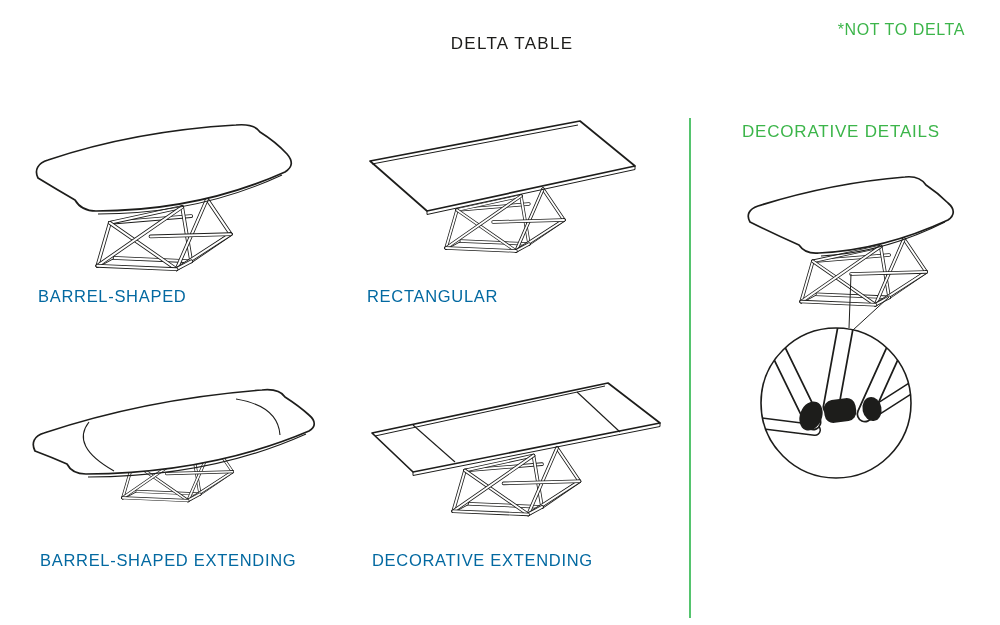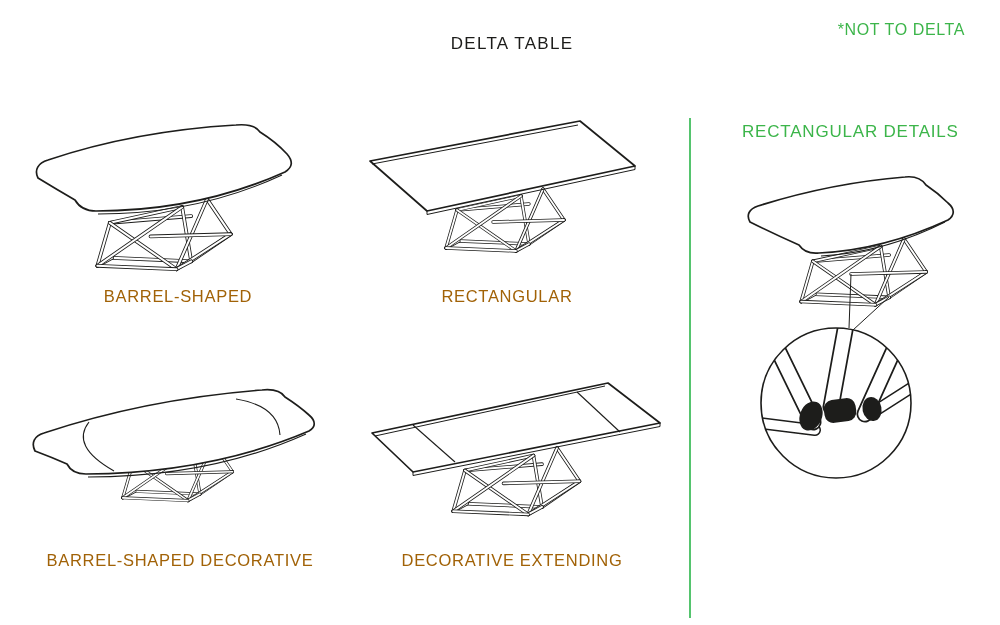--- a/index.html
+++ b/index.html
@@ -10,21 +10,21 @@
   .abs{position:absolute;}
   .title{
     left:12px;top:34px;width:1000px;text-align:center;
     color:#1c1c1a;font-size:17px;font-weight:500;letter-spacing:1.3px;
   }
   .note{
     left:790px;top:21px;width:175px;text-align:right;
     color:#3cb54a;font-size:16px;font-weight:500;letter-spacing:.6px;
   }
   .cap{
-    text-align:center;color:#a16207;font-size:16.5px;font-weight:500;letter-spacing:.7px;
+    color:#0369a1;font-size:16.5px;font-weight:500;letter-spacing:.7px;
   }
   .panel-heading{
     left:742px;top:122px;color:#3cb54a;font-size:17px;font-weight:500;letter-spacing:.8px;
   }
   .divider{
     left:689px;top:118px;width:2px;height:500px;background:#55c46e;
   }
   svg.fig{position:absolute;display:block;}
   .slab{fill:#ffffff;stroke:#1d1d1b;stroke-width:1.7;stroke-linejoin:round;}
   .thin{fill:none;stroke:#1d1d1b;stroke-width:1.1;}
@@ -96,37 +96,37 @@
 
 <svg class="fig" style="left:28px;top:378px" width="310" height="150" viewBox="0 0 310 150">
   <g transform="translate(92,64) scale(0.93)">
       <use href="#truss" xlink:href="#truss"></use>
     </g>
   <path class="slab" d="M 7,73 C 3,65 6,58 16,55 Q 118,21 234,12 C 244,11 253,13 257,19 Q 271,28 281,37 C 288,43 288,49 281,53 Q 182,95 58,96 C 48,96 42,92 39,86 Q 23,79 7,73 Z"></path>
   <path class="thin" d="M 61,44 Q 42,68 86,93"></path>
   <path class="thin" d="M 208,21 Q 250,28 252,57"></path>
   <path class="thin" d="M 278,56 Q 182,99 60,99"></path>
 </svg>
-<div class="abs cap" style="left:40px;top:551px;width:280px">BARREL-SHAPED DECORATIVE</div>
+<div class="abs cap" style="left:40px;top:551px;width:280px">BARREL-SHAPED EXTENDING</div>
 
 <svg class="fig" style="left:358px;top:368px" width="310" height="160" viewBox="0 0 310 160">
   <g transform="translate(92,79) scale(1.07)">
       <use href="#truss" xlink:href="#truss"></use>
     </g>
   <path class="slab" d="M 14,65 L 250,15 L 302,55 L 55,104 Z"></path>
   <path class="hair" d="M 17,68 L 247,18"></path>
   <path class="thin" d="M 55,57 L 97,94"></path>
   <path class="thin" d="M 219,24 L 262,64"></path>
   <path class="hair" d="M 302,55 L 302,58.5 L 55,107.5 L 55,104"></path>
 </svg>
 <div class="abs cap" style="left:372px;top:551px;width:280px">DECORATIVE EXTENDING</div>
 
 <div class="abs divider"></div>
 
-<div class="abs panel-heading">RECTANGULAR DETAILS</div>
+<div class="abs panel-heading">DECORATIVE DETAILS</div>
 
 <svg class="fig" style="left:735px;top:162px" width="245" height="330" viewBox="0 0 245 330">
   <defs>
     <clipPath id="dclip">
         <circle cx="101" cy="241" r="75"></circle>
       </clipPath>
   </defs>
 
   <g transform="translate(63,76) scale(1.06)">
       <use href="#truss" xlink:href="#truss"></use>

